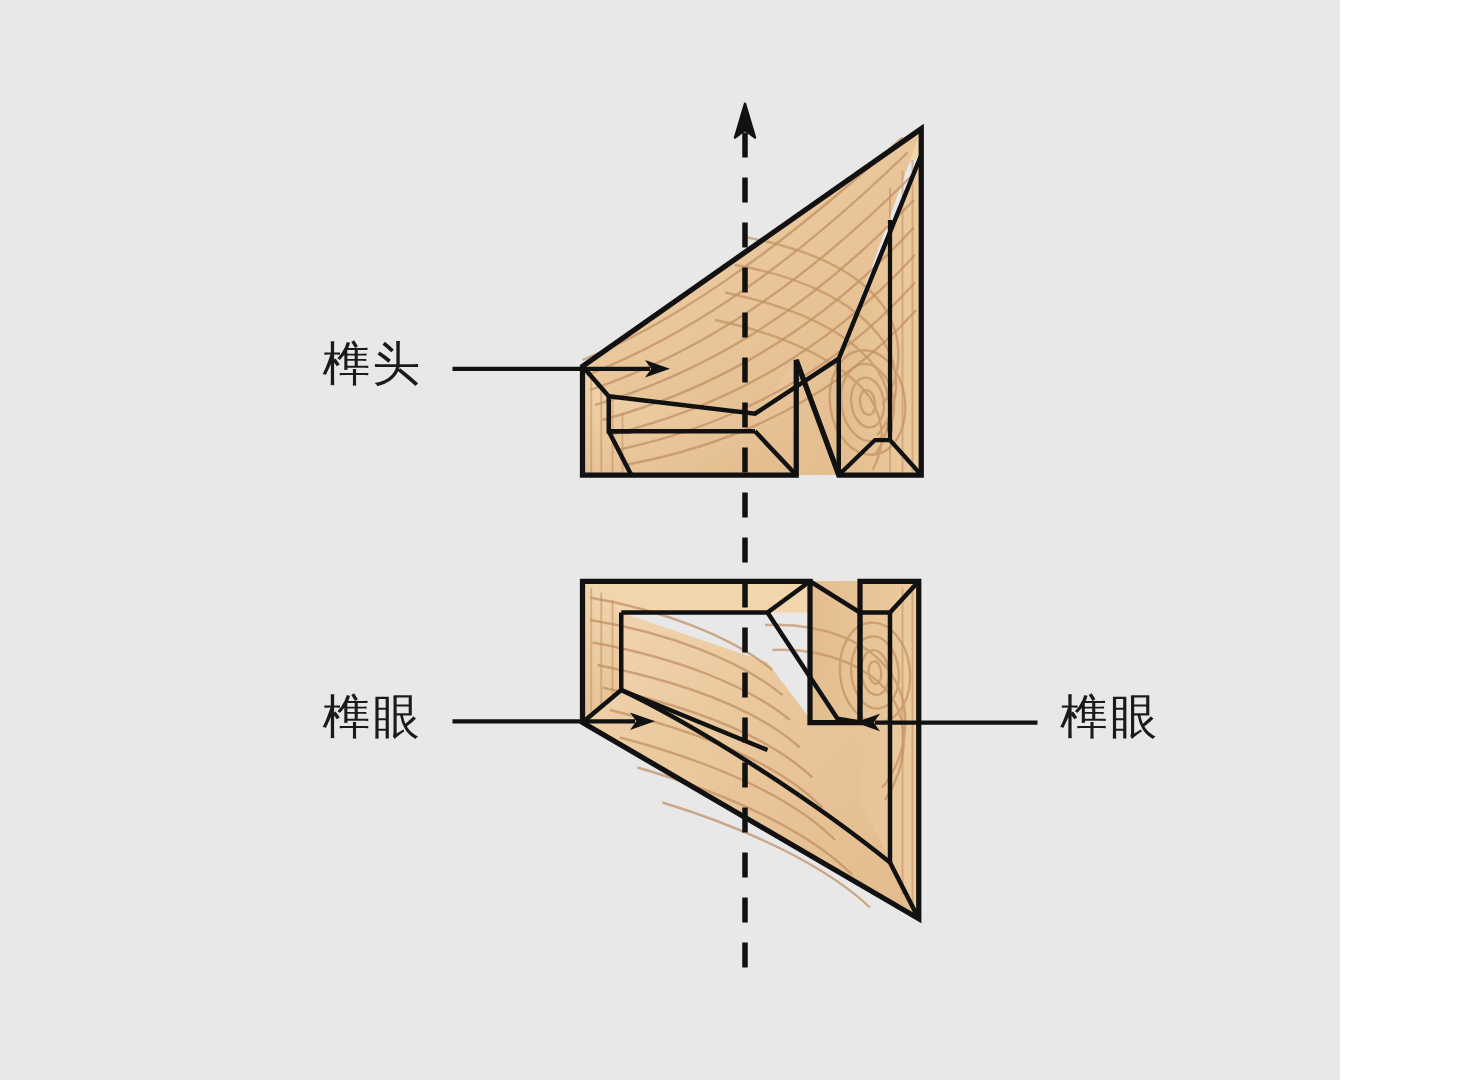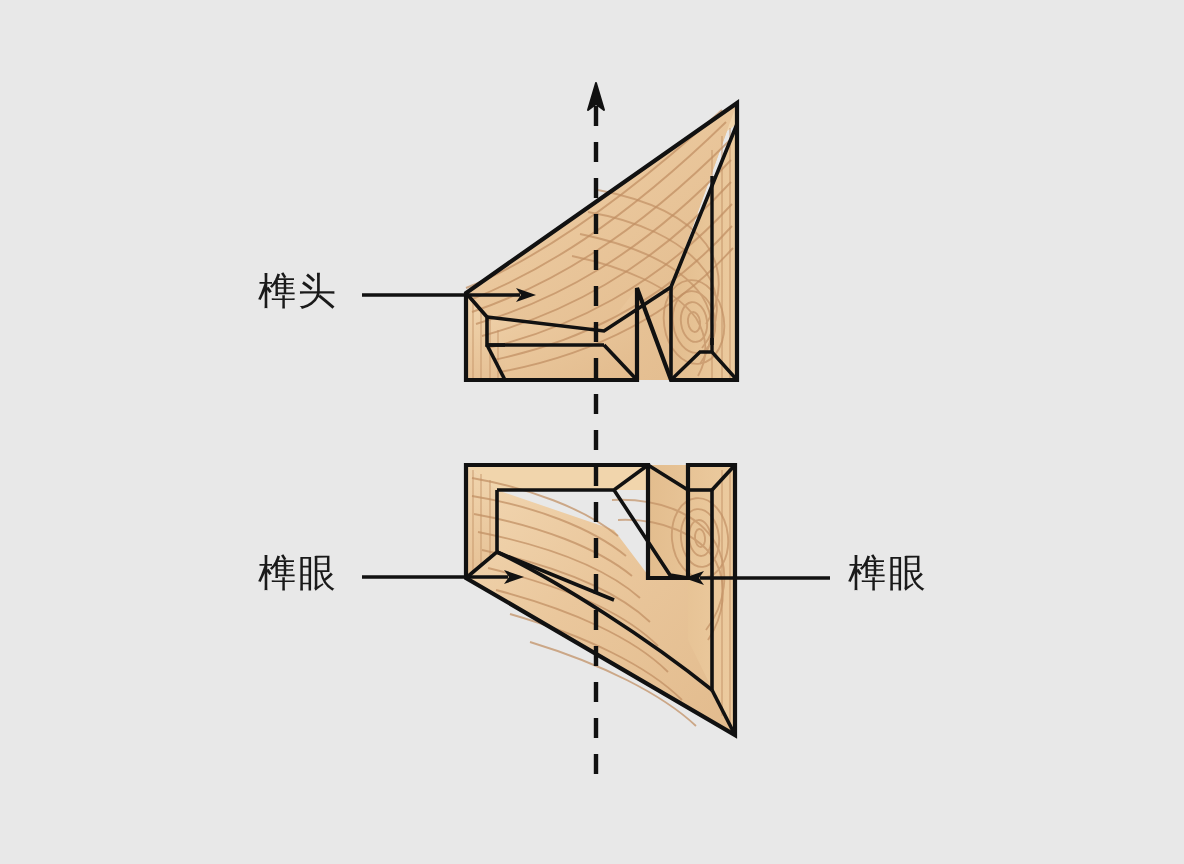--- a/index.html
+++ b/index.html
@@ -2,21 +2,21 @@
 <html><head>
 <meta charset="utf-8">
 <style>
   html, body {
     margin: 0;
     padding: 0;
     background: #ffffff;
   }
   #canvas {
     position: relative;
-    width: 1184px;
+    width: 1072px;
     height: 864px;
     background: #e8e8e8;
     overflow: hidden;
     font-family: "DejaVu Sans", "Liberation Sans", sans-serif;
   }
   #figure-svg {
     position: absolute;
     left: 0;
     top: 0;
     width: 1184px;

